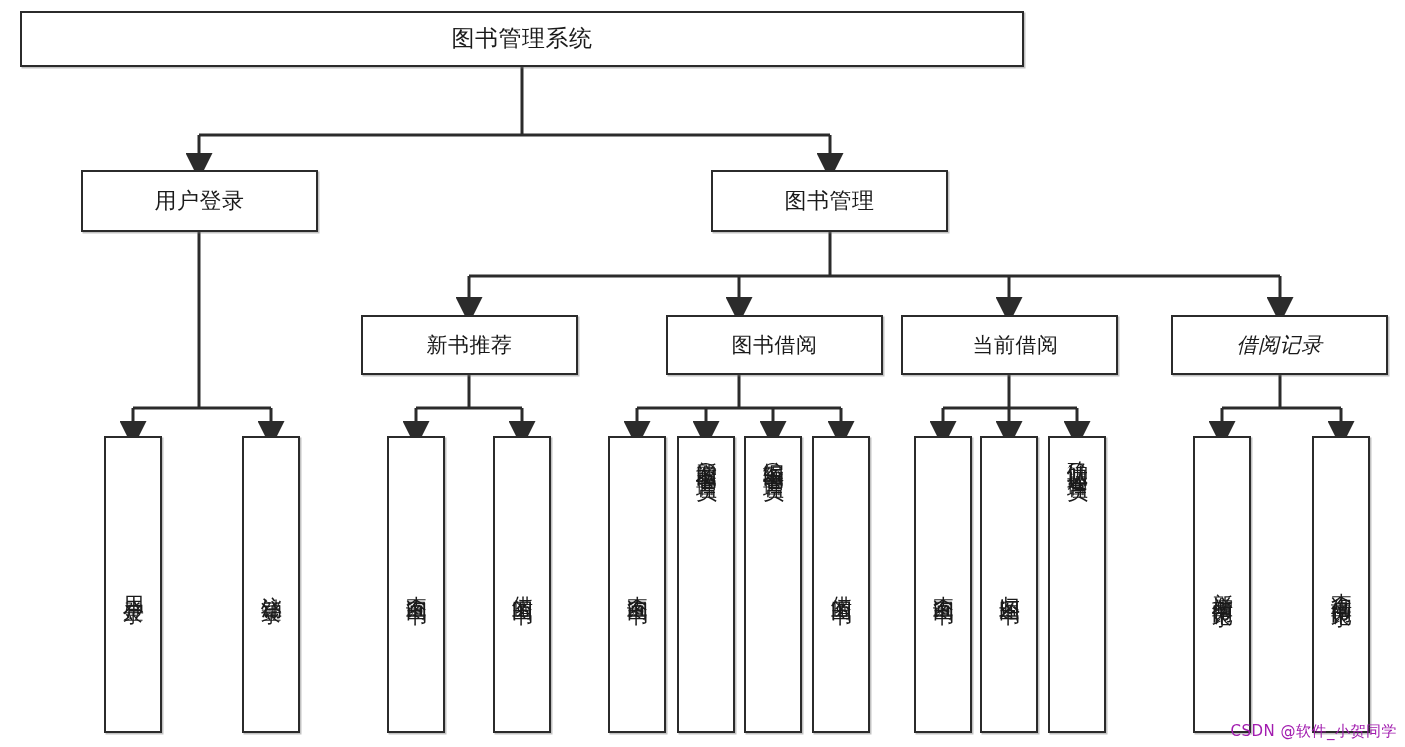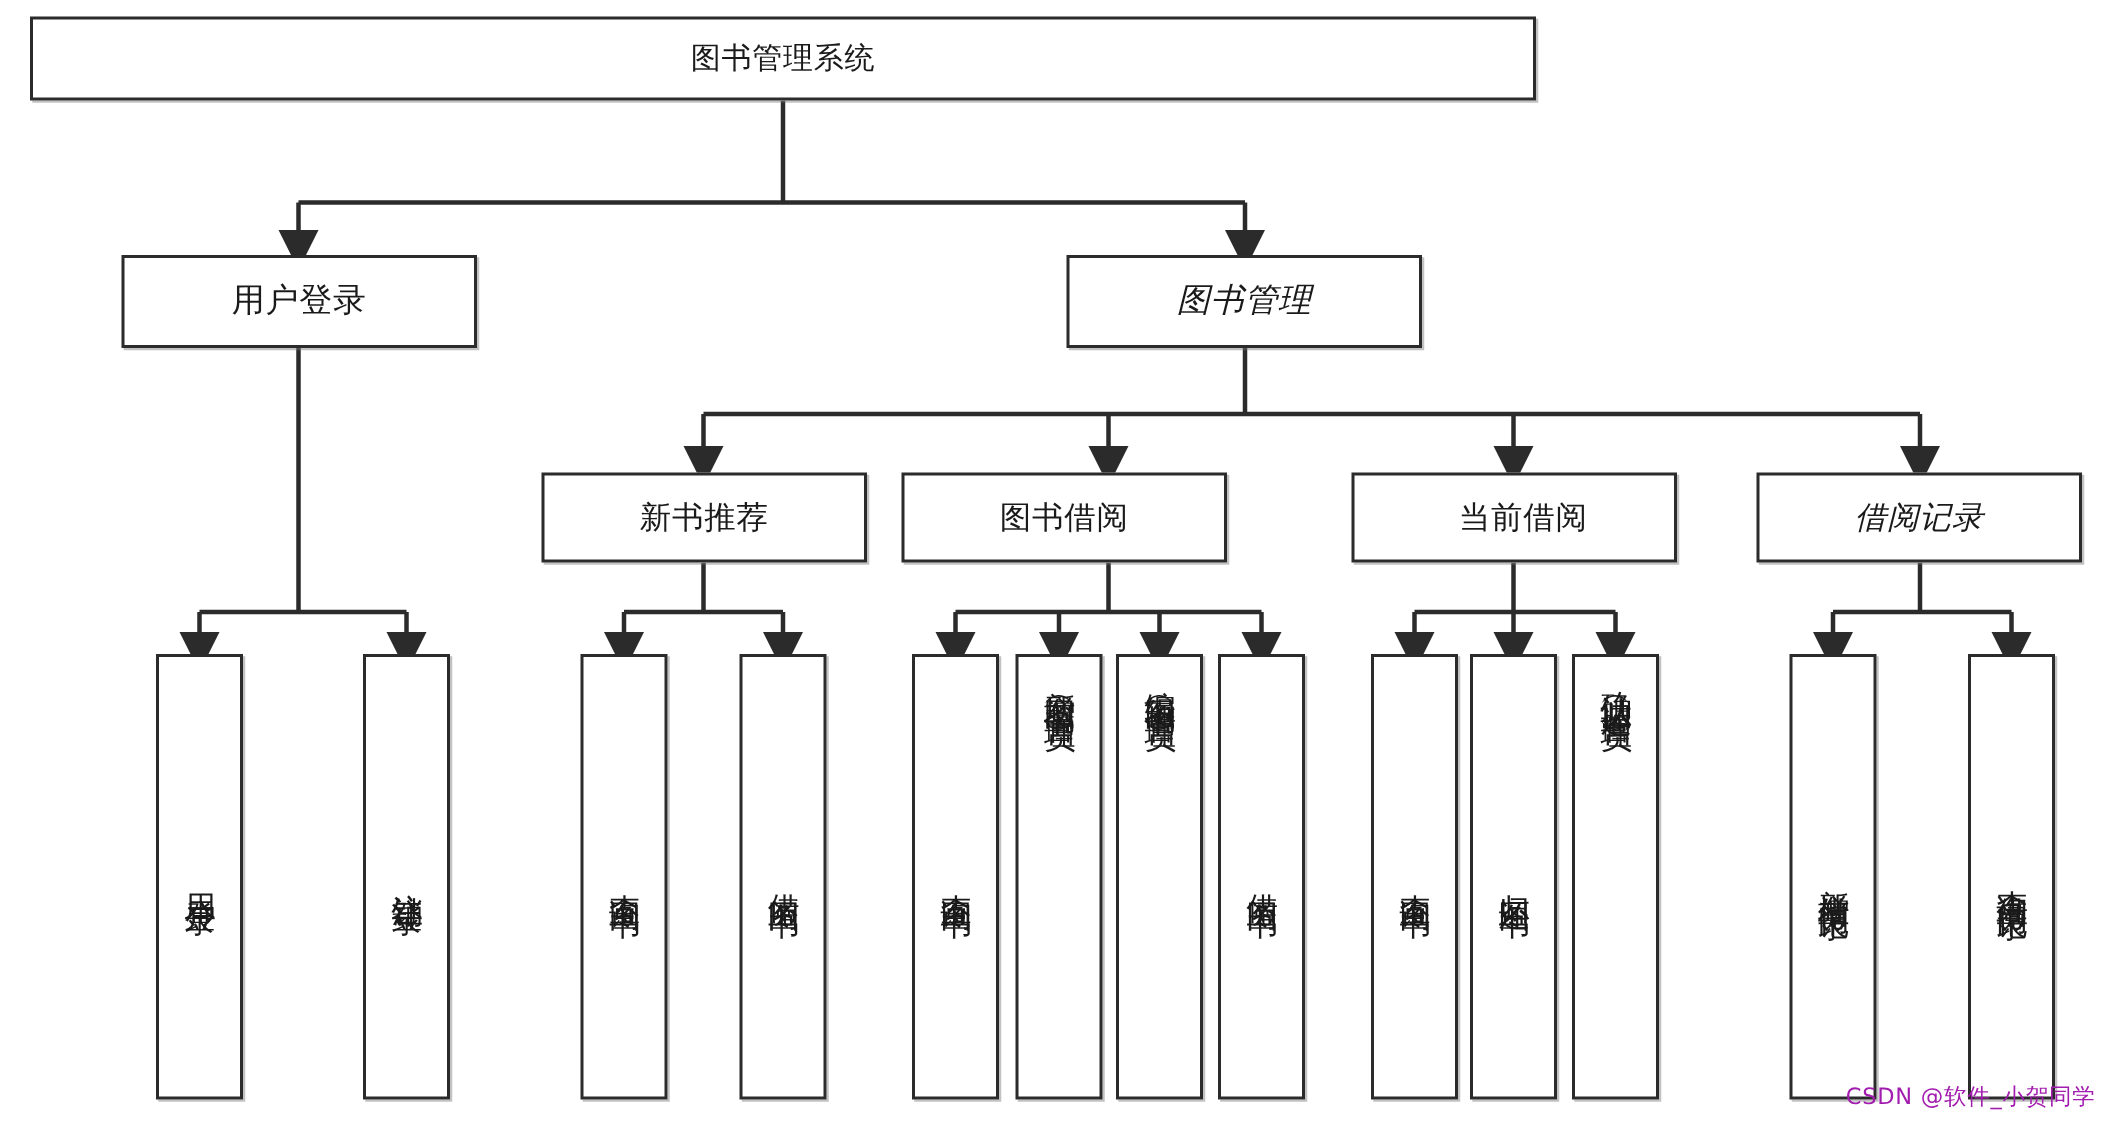--- a/index.html
+++ b/index.html
@@ -23,33 +23,33 @@
     color:#1a1a1a;
   }
   .node .lbl{
     display:block;
     text-align:center;
     line-height:1.18;
     letter-spacing:.5px;
   }
   
   .n-root{left:20px;top:11px;width:1004px;height:56px;}
-  .n-root .lbl{font-size:20px;}
+  .n-root .lbl{font-size:23px;}
 
   
   .n-l2{height:62px;}
   .n-l2 .lbl{font-size:22px;}
   .n-login{left:81px;top:170px;width:237px;}
-  .n-bookmgr{left:711px;top:170px;width:237px;font-style:italic;}
+  .n-bookmgr{left:711px;top:170px;width:237px;}
 
   
   .n-l3{height:60px;width:217px;top:315px;}
   .n-l3 .lbl{font-size:21px;}
   .n-newbook{left:361px;}
-  .n-borrow{left:601px;}
+  .n-borrow{left:666px;}
   .n-current{left:901px;padding-left:12px;}
   .n-record{left:1171px;font-style:italic;}
 
   
   .leaf{
     top:436px;height:297px;width:58px;
     border-width:2.5px;
     align-items:flex-start;justify-content:center;
     padding:6px 0;
   }

